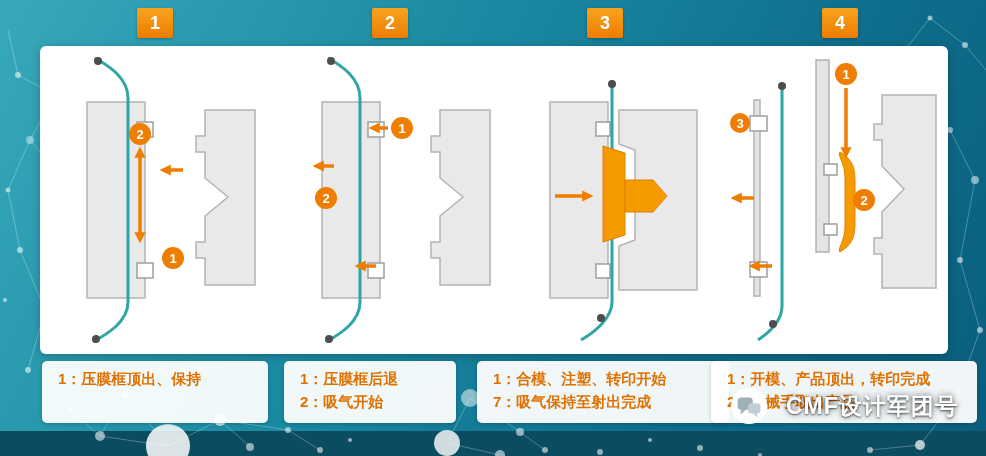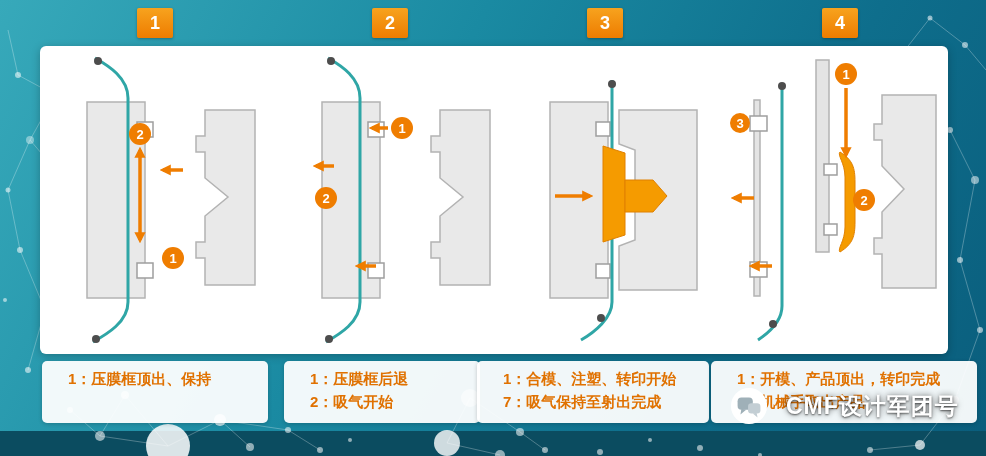--- a/index.html
+++ b/index.html
@@ -17,21 +17,21 @@
   .panel-svg{position:absolute;top:4px;width:220px;height:300px;}
   .badge-num{
     position:absolute;top:8px;width:36px;height:30px;z-index:3;
     background:linear-gradient(180deg,#f7a31e,#ee7c00);
     color:#fff;font-weight:bold;font-size:18px;border-radius:2px;
     display:flex;align-items:center;justify-content:center;
     box-shadow:0 1px 3px rgba(0,0,0,.3);
   }
   .caption{
     position:absolute;top:361px;min-height:62px;box-sizing:border-box;
-    background:rgba(255,255,255,.94);border-radius:5px;padding:7px 26px;z-index:2;
+    background:rgba(255,255,255,.94);border-radius:5px;padding:7px 16px;z-index:2;
     color:#e07100;font-weight:bold;font-size:15px;line-height:1.5;
     box-shadow:0 1px 4px rgba(0,0,0,.2);
   }
   .watermark{position:absolute;left:730px;top:387px;z-index:4;display:flex;align-items:center;gap:18px;}
   .wm-logo{width:38px;height:38px;flex:0 0 38px;}
   .wm-text{
     color:#fff;font-size:23px;font-weight:bold;letter-spacing:1px;
     text-shadow:0 0 6px rgba(0,0,0,.6),0 1px 2px rgba(0,0,0,.55);
   }
   
@@ -220,25 +220,25 @@
       <circle class="sbadge" cx="138" cy="150" r="11"></circle>
       <text class="btext" x="138" y="155">2</text>
       <line class="oarrow" x1="28" y1="148" x2="8" y2="148" marker-end="url(#ah4)"></line>
       <line class="oarrow" x1="46" y1="216" x2="26" y2="216" marker-end="url(#ah4)"></line>
     </svg>
   </div>
 
   <div class="caption" style="left:42px;width:226px">
     <div>1：压膜框顶出、保持</div>
   </div>
-  <div class="caption" style="left:284px;width:196px">
+  <div class="caption" style="left:284px;width:172px">
     <div>1：压膜框后退</div>
     <div>2：吸气开始</div>
   </div>
-  <div class="caption" style="left:477px;width:232px">
+  <div class="caption" style="left:477px;width:252px">
     <div>1：合模、注塑、转印开始</div>
     <div>7：吸气保持至射出完成</div>
   </div>
   <div class="caption" style="left:711px;width:266px">
     <div>1：开模、产品顶出，转印完成</div>
     <div>2：机械手取出产品</div>
   </div>
 
   <div class="watermark">
     <svg class="wm-logo" viewBox="0 0 40 40">

